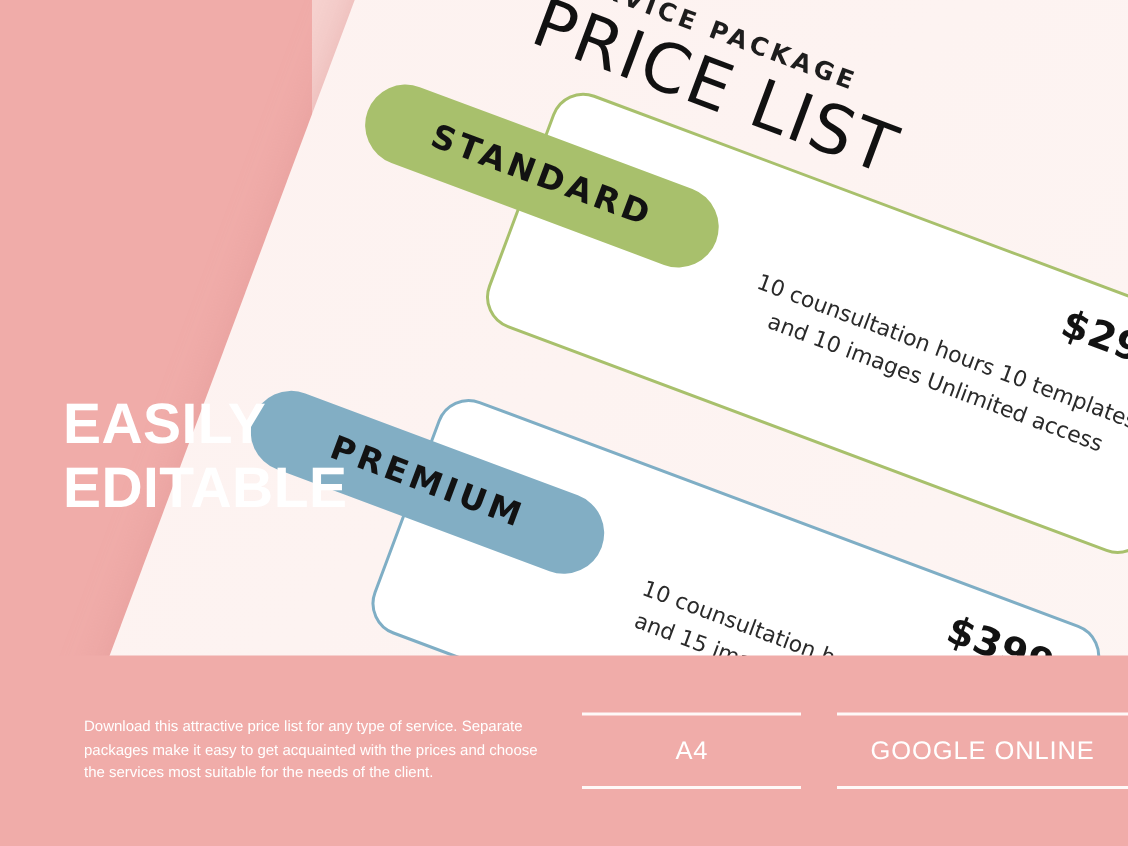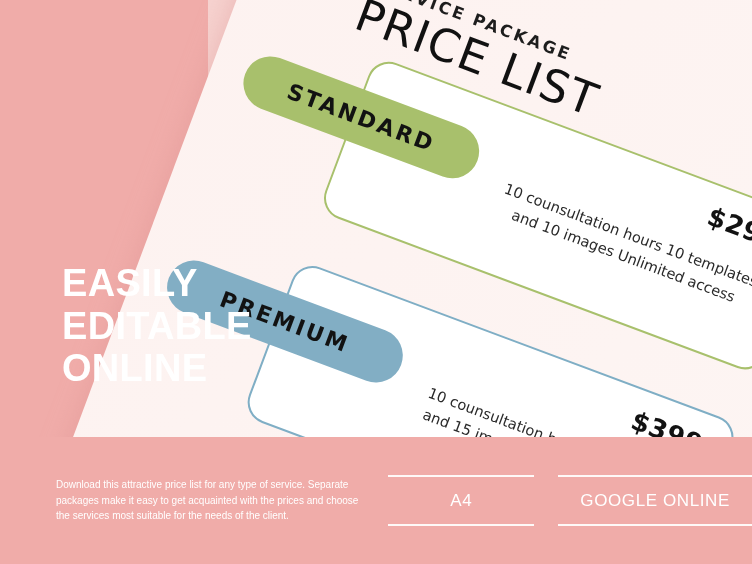--- a/index.html
+++ b/index.html
@@ -167,21 +167,20 @@
     left: 42px;
     top: 262px;
     width: 230px;
     color: #ffffff;
     font-size: 38px;
     font-weight: 700;
     line-height: 1.12;
     letter-spacing: .3px;
     font-family: "Liberation Sans", sans-serif;
     z-index: 5;
-    margin-left: 20px;
   }
   .headline div { white-space: nowrap; }
 
   
   .bottom {
     position: absolute;
     left: 0;
     top: 437px;
     width: 752px;
     height: 127px;
@@ -256,21 +255,20 @@
         </div>
 
       </div>
 
     </div>
   </div>
 
   <div class="headline">
     <div>EASILY</div>
     <div>EDITABLE</div>
-    <div>ONLINE</div>
   </div>
 
   <div class="bg-bottom-band"></div>
 
   <div class="bottom">
     <div class="desc">Download this attractive price list for any type of service. Separate packages make it easy to get acquainted with the prices and choose the services most suitable for the needs of the client.</div>
 
     <div class="meta-col">
       <div class="meta-rule"></div>
       <div class="meta-label">A4</div>

